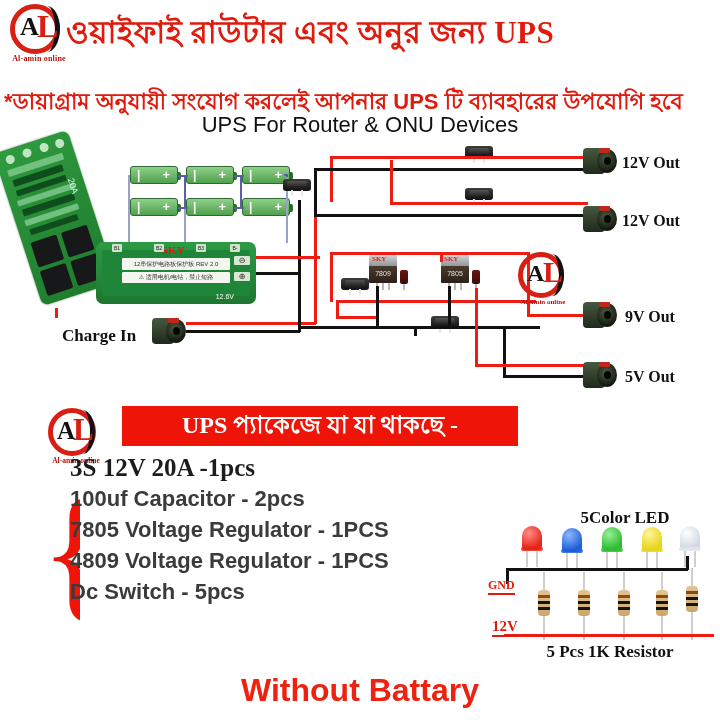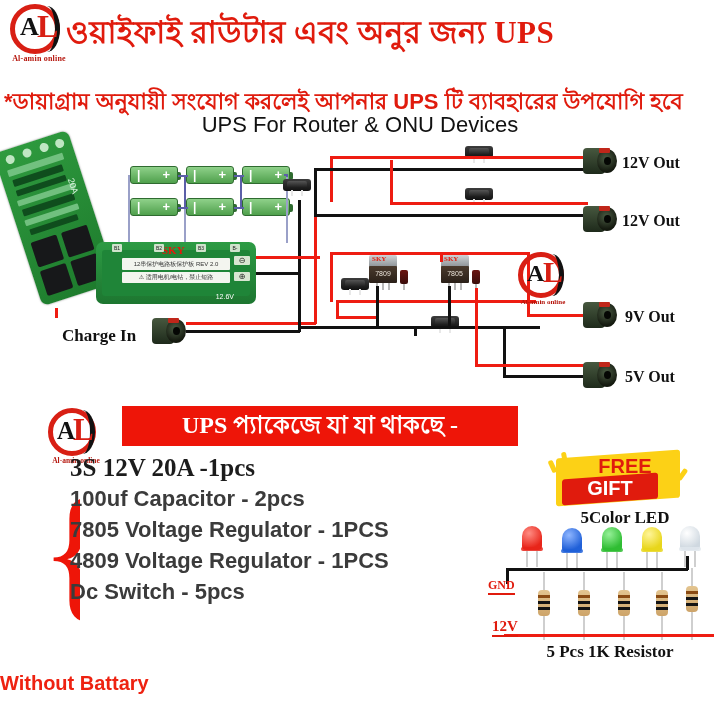--- a/index.html
+++ b/index.html
@@ -193,22 +193,22 @@
   .res .b2{position:absolute;left:0;top:15px;width:12px;height:3px;background:#141414;}
   .res .b3{position:absolute;left:0;top:21px;width:12px;height:3px;background:#141414;}
   .res .lead{position:absolute;left:5px;width:2px;background:#cfcfcf;}
   #gnd-label{position:absolute;left:488px;top:578px;font-size:12px;font-weight:bold;color:#e01b0d;
      font-family:"Liberation Serif",serif;border-bottom:2px solid #e01b0d;}
   #v12-label{position:absolute;left:492px;top:618px;font-size:15px;font-weight:bold;color:#e01b0d;
      font-family:"Liberation Serif",serif;border-bottom:2px solid #e01b0d;}
   #resistor-caption{position:absolute;left:500px;top:642px;width:220px;text-align:center;
      font-size:17px;font-weight:bold;color:#111;font-family:"Liberation Serif",serif;}
 
-  #footer-note{position:absolute;left:0;top:672px;width:720px;
-     font-size:20px;font-weight:bold;color:#ee2211;font-family:"Liberation Sans",sans-serif;}
+  #footer-note{position:absolute;left:0;top:672px;width:720px;text-align:center;
+     font-size:32px;font-weight:bold;color:#ee2211;font-family:"Liberation Sans",sans-serif;}
 </style>
 </head>
 <body>
 
 <div class="page">
 
   <div id="header-band">
 
     <div id="brand-logo">
       <div class="logo-ring"></div>
@@ -452,30 +452,20 @@
   <div id="brace">{</div>
 
   <div id="package-list">
     <div class="item serif">3S 12V 20A -1pcs</div>
     <div class="item sans">100uf Capacitor   - 2pcs</div>
     <div class="item sans">7805 Voltage Regulator  -  1PCS</div>
     <div class="item sans">4809 Voltage Regulator  - 1PCS</div>
     <div class="item sans">Dc Switch - 5pcs</div>
   </div>
 
-  <div id="gift-badge">
-    <div class="spark" style="left:2px;top:10px;transform:rotate(-25deg);"></div>
-    <div class="spark" style="left:14px;top:2px;transform:rotate(-10deg);"></div>
-    <div class="spark" style="left:122px;top:4px;transform:rotate(20deg);"></div>
-    <div class="spark" style="left:132px;top:18px;transform:rotate(35deg);"></div>
-    <div class="plate"></div>
-    <div class="free">FREE</div>
-    <div class="giftwrap"></div>
-    <div class="gift">GIFT</div>
-  </div>
 
   <div id="led-title">5Color LED</div>
 
   <div id="gift-circuit">
 
     <div class="led" style="left:22px;top:2px;">
       <div class="dome" style="background:radial-gradient(circle at 35% 30%,#ff8d84,#e8251a 70%);"></div>
       <div class="flange" style="background:#e8251a;"></div>
       <div class="leg" style="left:4px;"></div>
         <div class="leg" style="left:14px;"></div>

